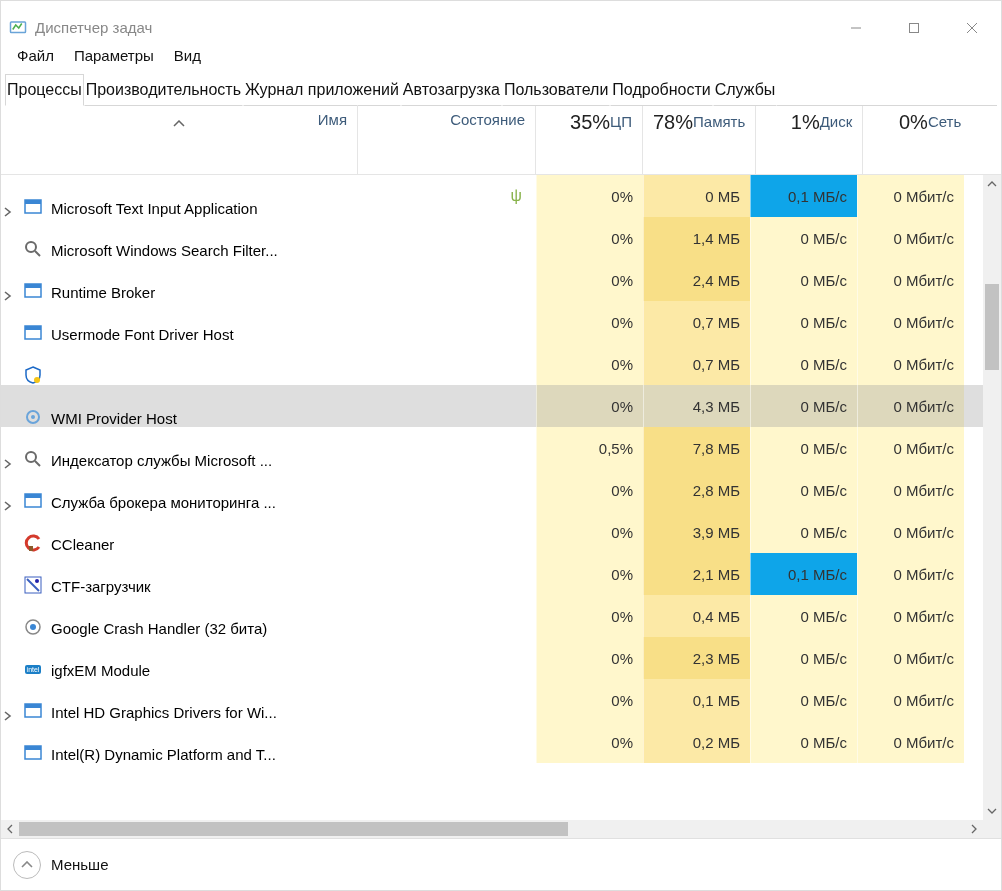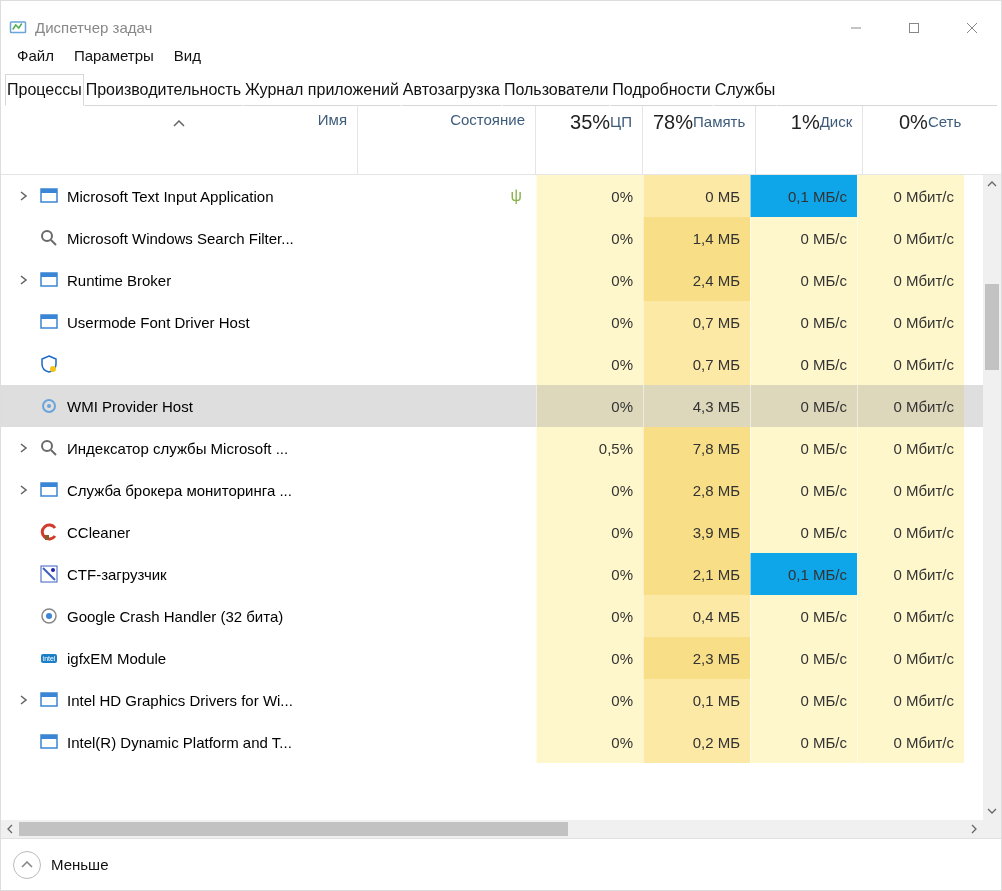--- a/index.html
+++ b/index.html
@@ -170,22 +170,21 @@
     display: flex;
     height: 42px;
     align-items: stretch;
   }
   .row.selected {
     background: #dedede;
   }
   .row .c-name {
     flex: 0 0 357px;
     display: flex;
-    align-items: center;
-    padding-left: 16px;
+    align-items: flex-end;
     font-size: 15px;
     color: #000;
     overflow: hidden;
     white-space: nowrap;
   }
   .row .c-name .chev {
     width: 14px; display: inline-flex; justify-content: center;
     color: #666; font-size: 12px;
   }
   .row .c-name .c-icon {

